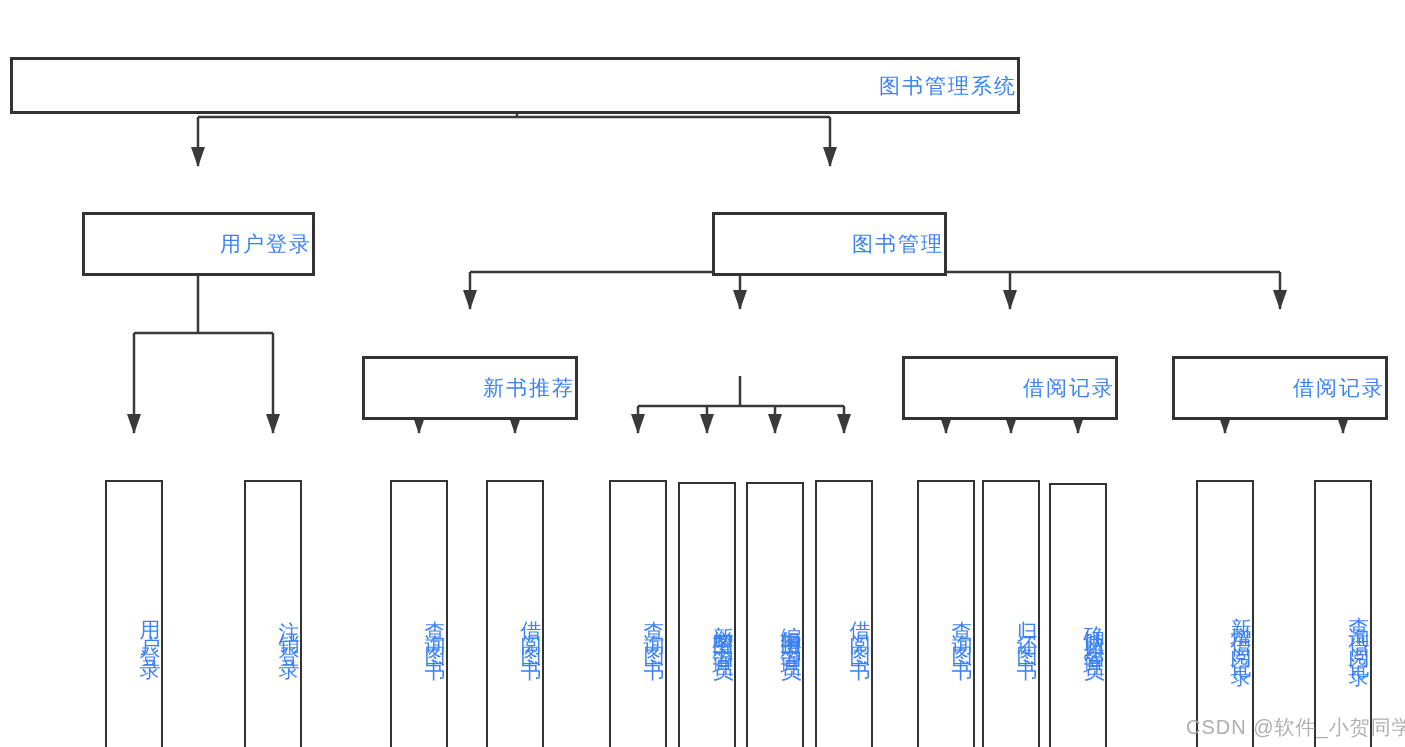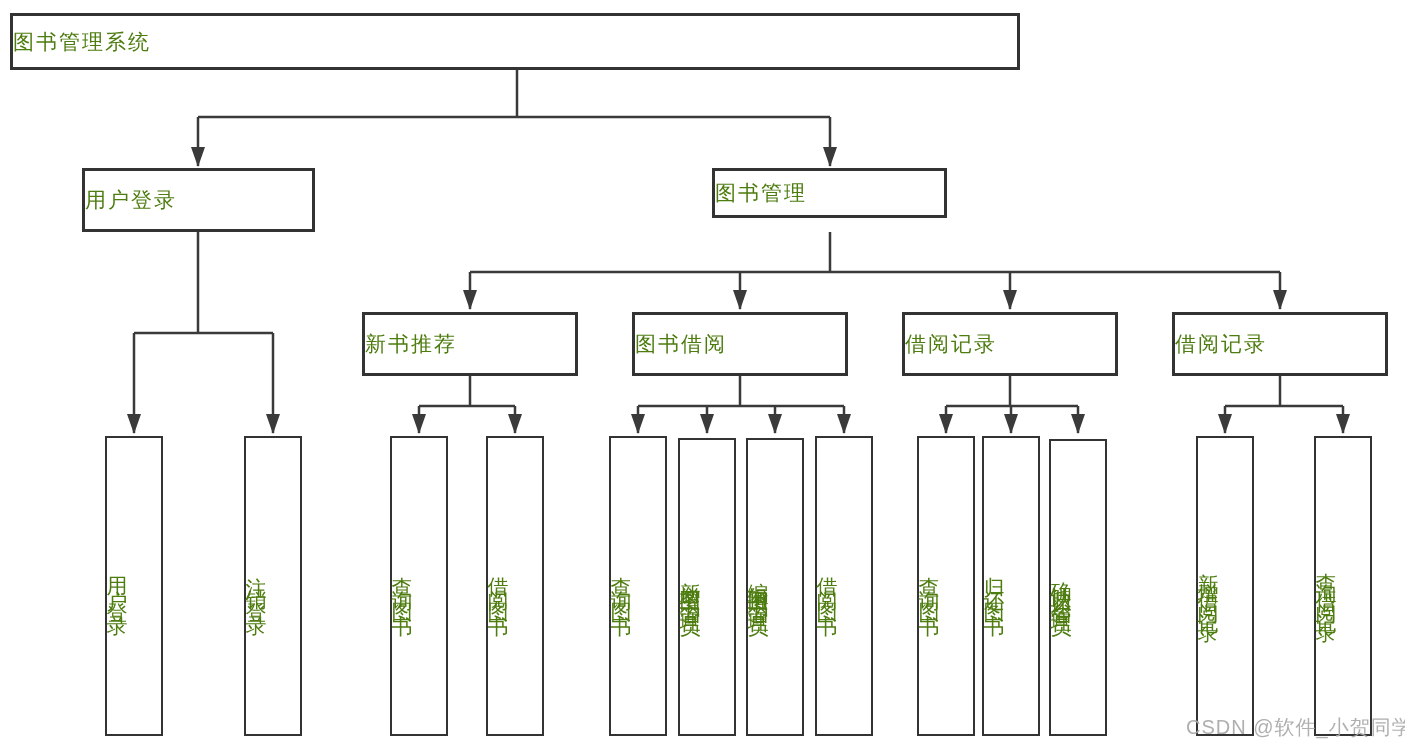--- a/index.html
+++ b/index.html
@@ -17,23 +17,24 @@
     width: 1405px; height: 747px;
     pointer-events: none;
   }
   .node {
     position: absolute;
     box-sizing: border-box;
     background: #ffffff;
     border: 3px solid #333333;
     display: flex;
     align-items: center;
-    justify-content: flex-start;
-    color: #4d7c0f;
+    justify-content: flex-end;
+    color: #3b82f6;
     z-index: 2;
+    margin-top: 44px;
   }
   .node.root { border-width: 3px; }
   .node .hlabel {
     font-size: 21px;
     letter-spacing: 2px;
     white-space: nowrap;
   }
   .node.leaf { border-width: 2.5px; }
   .node.leaf .vlabel {
     writing-mode: vertical-rl;
@@ -98,29 +99,26 @@
     </g>
   </svg>
 
   <div class="node root" style="left:10px; top:13px; width:1010px; height:57px;">
     <span class="hlabel">图书管理系统</span>
   </div>
 
   <div class="node" style="left:82px; top:168px; width:233px; height:64px;">
     <span class="hlabel">用户登录</span>
   </div>
-  <div class="node" style="left:712px; top:168px; width:235px; height:50px;">
+  <div class="node" style="left:712px; top:168px; width:235px; height:64px;">
     <span class="hlabel">图书管理</span>
   </div>
 
   <div class="node" style="left:362px; top:312px; width:216px; height:64px;">
     <span class="hlabel">新书推荐</span>
-  </div>
-  <div class="node" style="left:632px; top:312px; width:216px; height:64px;">
-    <span class="hlabel">图书借阅</span>
   </div>
   <div class="node" style="left:902px; top:312px; width:216px; height:64px;">
     <span class="hlabel">借阅记录</span>
   </div>
   <div class="node" style="left:1172px; top:312px; width:216px; height:64px;font-family:Liberation Serif, serif;">
     <span class="hlabel">借阅记录</span>
   </div>
 
   <div class="node leaf ls-s" style="left:105px; top:436px; width:58px; height:300px;">
     <span class="vlabel">用户登录</span>

